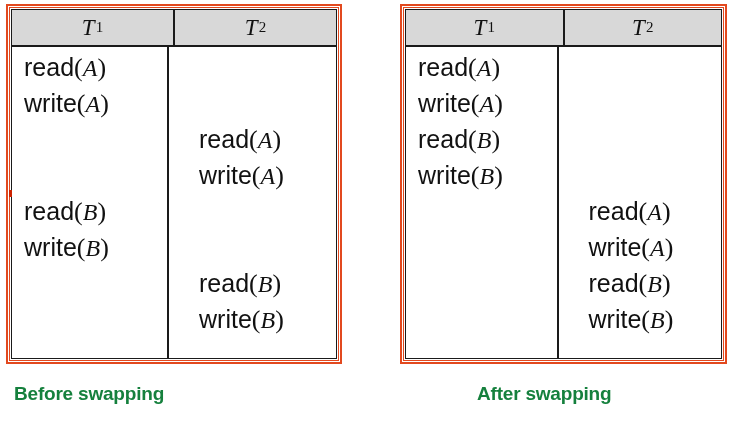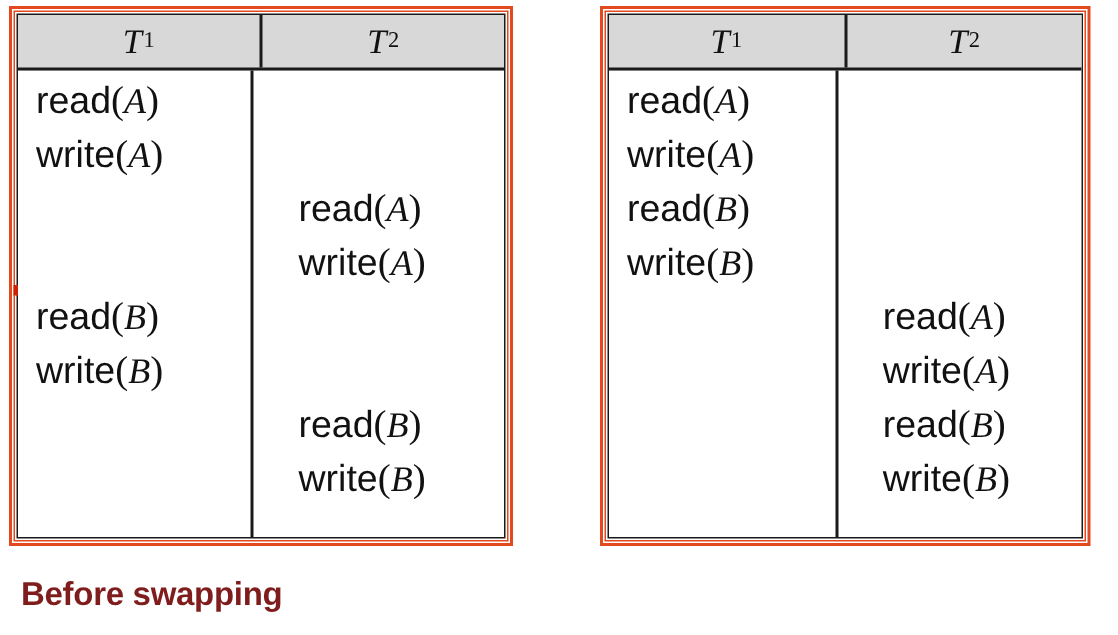--- a/index.html
+++ b/index.html
@@ -130,22 +130,22 @@
     height: 7px;
     background: #cc2200;
   }
 
   
   .caption {
     position: absolute;
     top: 383px;
     font-family: "Liberation Sans", sans-serif;
     font-weight: bold;
-    font-size: 22px;
-    color: #7f1d1d;
+    font-size: 19px;
+    color: #15803d;
     letter-spacing: -0.2px;
     white-space: nowrap;
   }
   .caption.left  { left: 14px; }
   .caption.right { left: 477px; }
 </style>
 </head>
 <body>
 
 <div class="schedule-figure">
@@ -227,14 +227,15 @@
             <div class="op-row"><span>read</span><span class="paren">(</span><span class="arg">A</span><span class="paren">)</span></div>
             <div class="op-row"><span>write</span><span class="paren">(</span><span class="arg">A</span><span class="paren">)</span></div>
             <div class="op-row"><span>read</span><span class="paren">(</span><span class="arg">B</span><span class="paren">)</span></div>
             <div class="op-row"><span>write</span><span class="paren">(</span><span class="arg">B</span><span class="paren">)</span></div>
           </div>
       </div>
     </div>
   </div>
 
   <div class="caption left">Before swapping</div>
+  <div class="caption right">After swapping</div>
 
 </div>
 
 </body></html>

